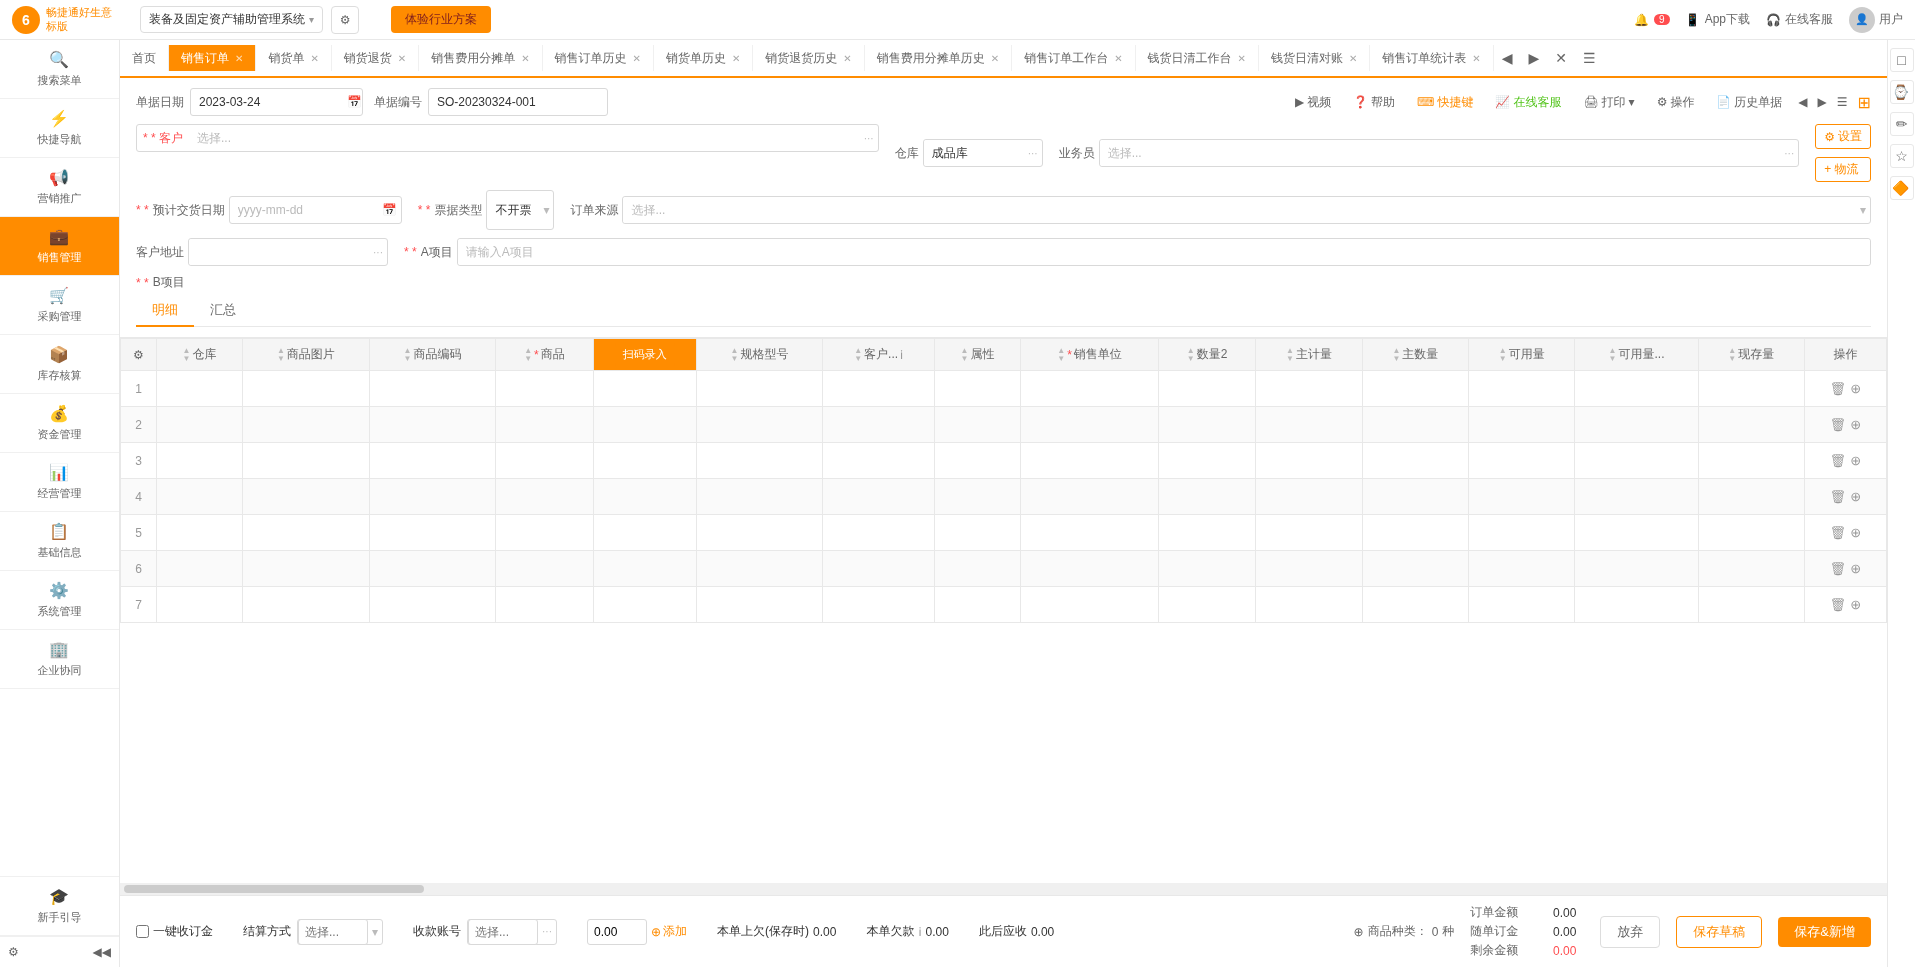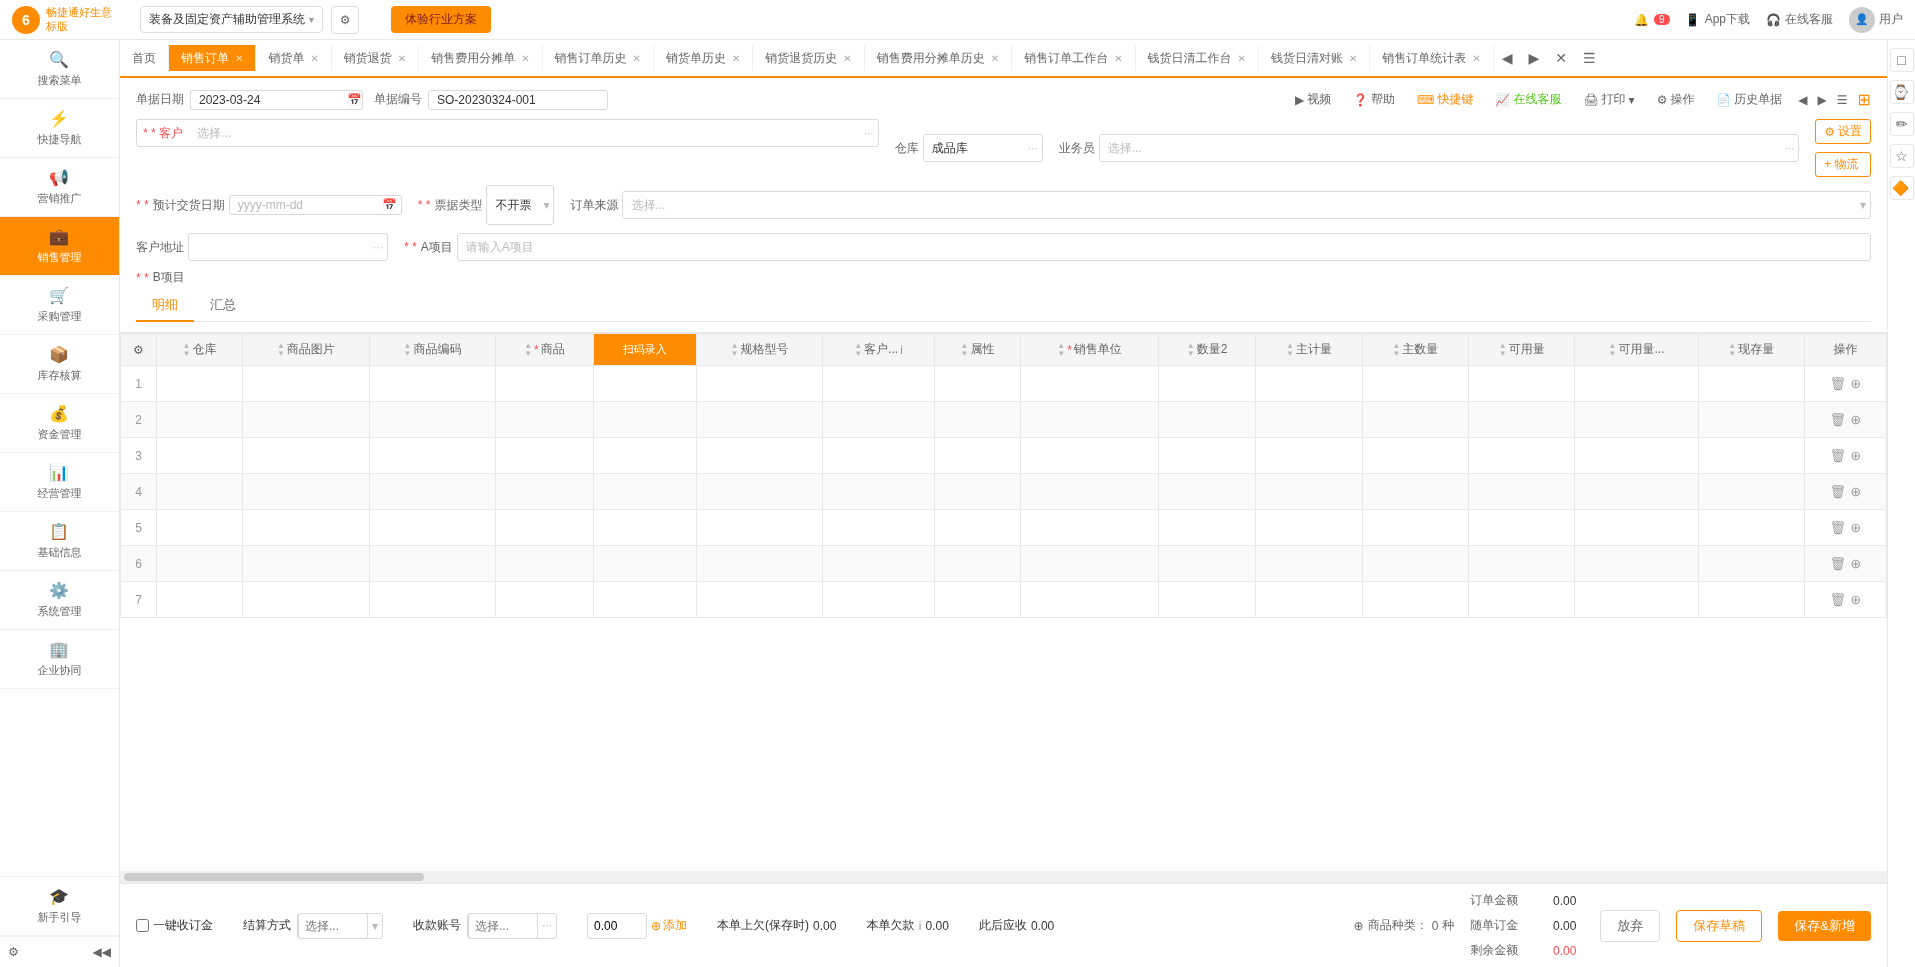--- a/index.html
+++ b/index.html
@@ -40,21 +40,21 @@
     .tab-item .close-x { font-size: 10px; color: #aaa; margin-left: 2px; }
     .tab-item.active .close-x { color: rgba(255,255,255,0.7); }
     .tab-nav-btn { padding: 0 8px; cursor: pointer; color: #666; font-size: 14px; height: 38px; display: flex; align-items: center; }
 
     
     .form-area { background: #fff; padding: 10px 16px; border-bottom: 1px solid #e8e8e8; flex-shrink: 0; }
     .form-field-row { display: flex; align-items: center; gap: 12px; margin-bottom: 8px; flex-wrap: nowrap; }
     .field-group { display: flex; align-items: center; gap: 6px; flex-shrink: 0; }
     .field-label { color: #666; font-size: 12px; white-space: nowrap; }
     .field-label.required::before { content: '* '; color: #ff4d4f; }
-    .field-input { border: 1px solid #d9d9d9; border-radius: 3px; padding: 3px 8px; font-size: 12px; height: 20px; min-width: 100px; outline: none; color: #333; }
+    .field-input { border: 1px solid #d9d9d9; border-radius: 3px; padding: 3px 8px; font-size: 12px; height: 28px; min-width: 100px; outline: none; color: #333; }
     .field-input.wide { min-width: 180px; }
     .field-input.medium { min-width: 140px; }
     .field-input::placeholder { color: #bbb; }
     .date-picker-icon { color: #999; cursor: pointer; margin-left: -22px; }
     .toolbar-btn { display: flex; align-items: center; gap: 3px; cursor: pointer; color: #666; font-size: 12px; padding: 3px 6px; }
     .toolbar-btn.orange { color: #ff8c00; }
     .toolbar-btn.green { color: #52c41a; }
 
     
     .form-tabs { display: flex; align-items: center; margin-bottom: 0; border-bottom: 1px solid #e8e8e8; }
@@ -98,21 +98,21 @@
     .row-action-btn { color: #999; cursor: pointer; font-size: 13px; }
 
     .bottom-info-row { display: flex; align-items: center; gap: 30px; flex: 1; }
     .info-item { display: flex; align-items: center; gap: 4px; }
     .info-val { color: #333; font-weight: 500; }
     .payment-input { border: 1px solid #d9d9d9; border-radius: 3px; padding: 2px 6px; width: 70px; font-size: 12px; height: 26px; }
     .add-pay-btn { color: #ff8c00; cursor: pointer; display: flex; align-items: center; gap: 2px; }
 
     .sku-count { display: flex; align-items: center; gap: 4px; color: #666; }
 
-    .bottom-right-summary { display: flex; flex-direction: column; align-items: flex-end; gap: 8px; margin-right: 8px; }
+    .bottom-right-summary { display: flex; flex-direction: column; align-items: flex-end; gap: 2px; margin-right: 8px; }
     .summary-row { display: flex; align-items: center; gap: 8px; font-size: 12px; }
     .summary-label { color: #666; }
     .summary-val { color: #333; font-weight: 500; min-width: 50px; text-align: right; }
   </style>
 </head>
 <body>
 
 <div class="top-bar">
   <div class="logo-area">
     <div class="logo-icon">6</div>

